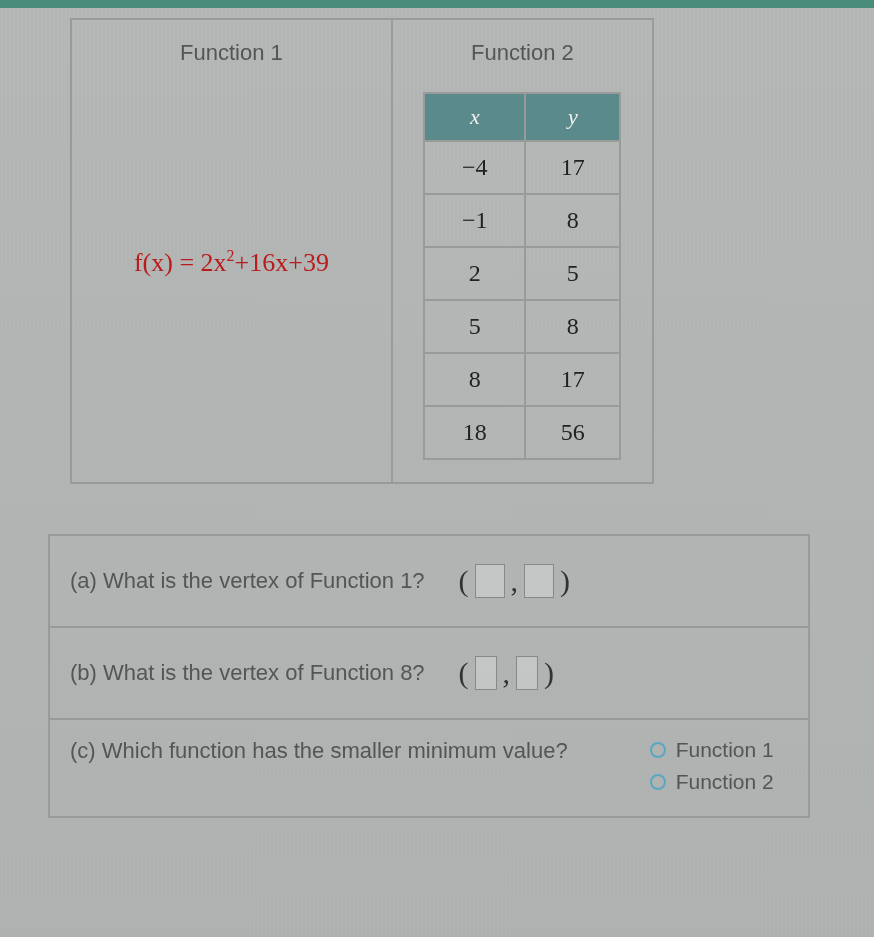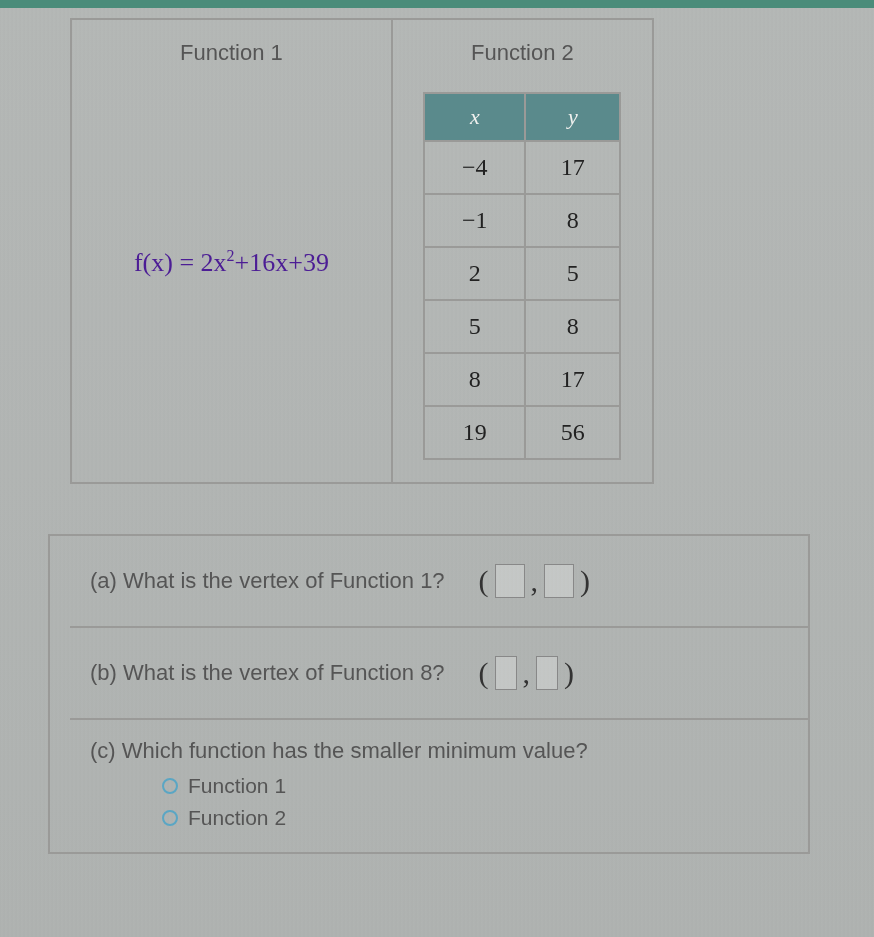--- a/index.html
+++ b/index.html
@@ -46,21 +46,21 @@
   .f1body {
     flex: 1;
     display: flex;
     align-items: center;
     justify-content: center;
     padding-bottom: 40px;
   }
   .formula {
     font-family: "Times New Roman", serif;
     font-size: 26px;
-    color: #4c1d95;
+    color: #b91c1c;
     white-space: nowrap;
     margin-top: 9px;
   }
   .formula sup { font-size: 16px; vertical-align: super; }
   .xy-table {
     border-collapse: collapse;
     margin: 18px 0 22px 0;
     width: 198px;
   }
   .xy-table th {
@@ -89,23 +89,22 @@
     border-collapse: collapse;
   }
   .qrow {
     border-bottom: 2px solid #9a9a98;
     padding: 28px 18px 28px 20px;
     font-size: 22px;
     color: #555;
     display: flex;
     align-items: center;
     gap: 34px;
-    margin-left: 20px;
-  }
-  .qrow:last-child { border-bottom: none; flex-direction: column; align-items: flex-start; gap: 10px; padding: 18px 20px 22px 20px;}
+  }
+  .qrow:last-child { border-bottom: none; flex-direction: row; align-items: flex-start; gap: 10px; padding: 18px 20px 22px 20px;}
   .coord {
     display: inline-flex;
     align-items: center;
     font-family: "Times New Roman", serif;
     font-size: 30px;
     color: #333;
     gap: 4px;
   }
   .blank {
     display: inline-block;
@@ -163,21 +162,21 @@
           </tr>
         <tr>
             <td>5</td>
             <td>8</td>
           </tr>
         <tr>
             <td>8</td>
             <td>17</td>
           </tr>
         <tr>
-            <td>19</td>
+            <td>18</td>
             <td>56</td>
           </tr>
       </tbody>
     </table>
   </div>
 </div>
 
 <div class="lower">
   <div class="qrow">
     <span>(a) What is the vertex of Function 1?</span>

